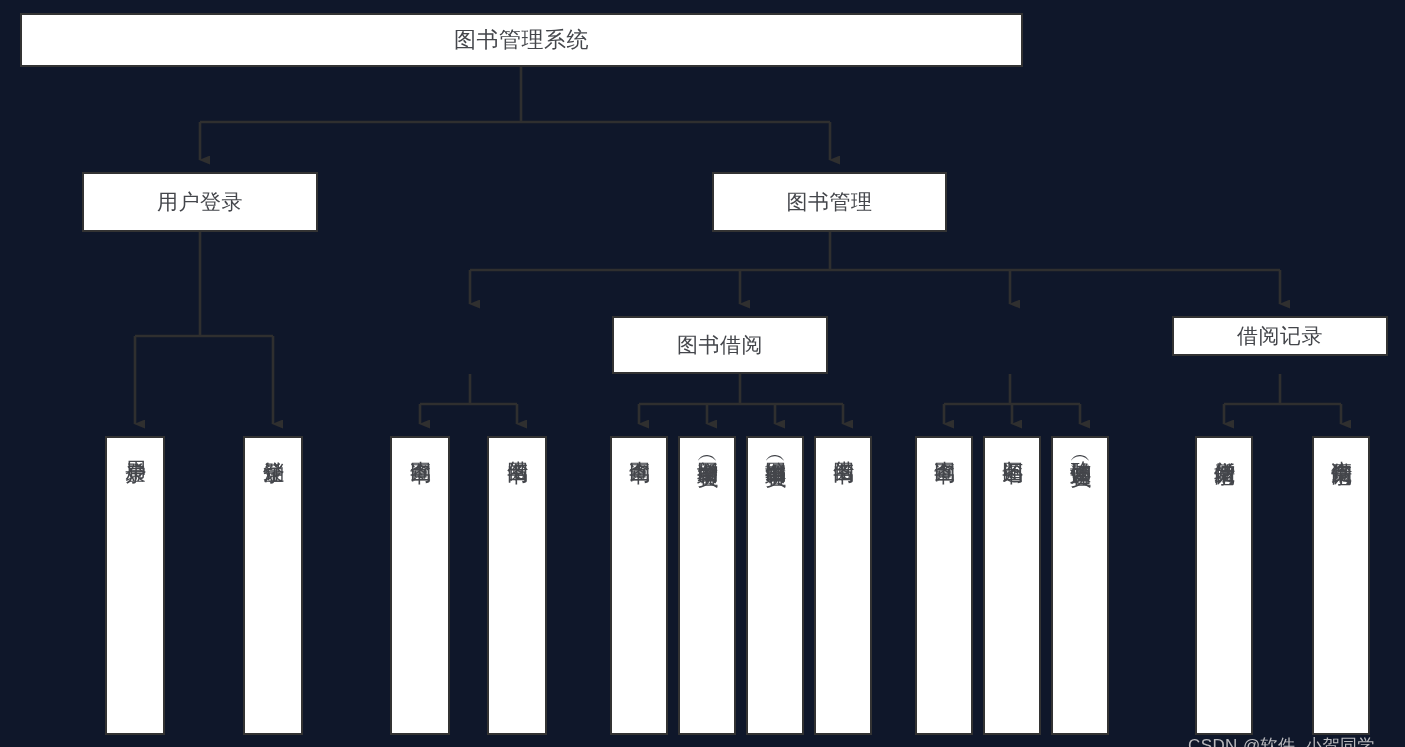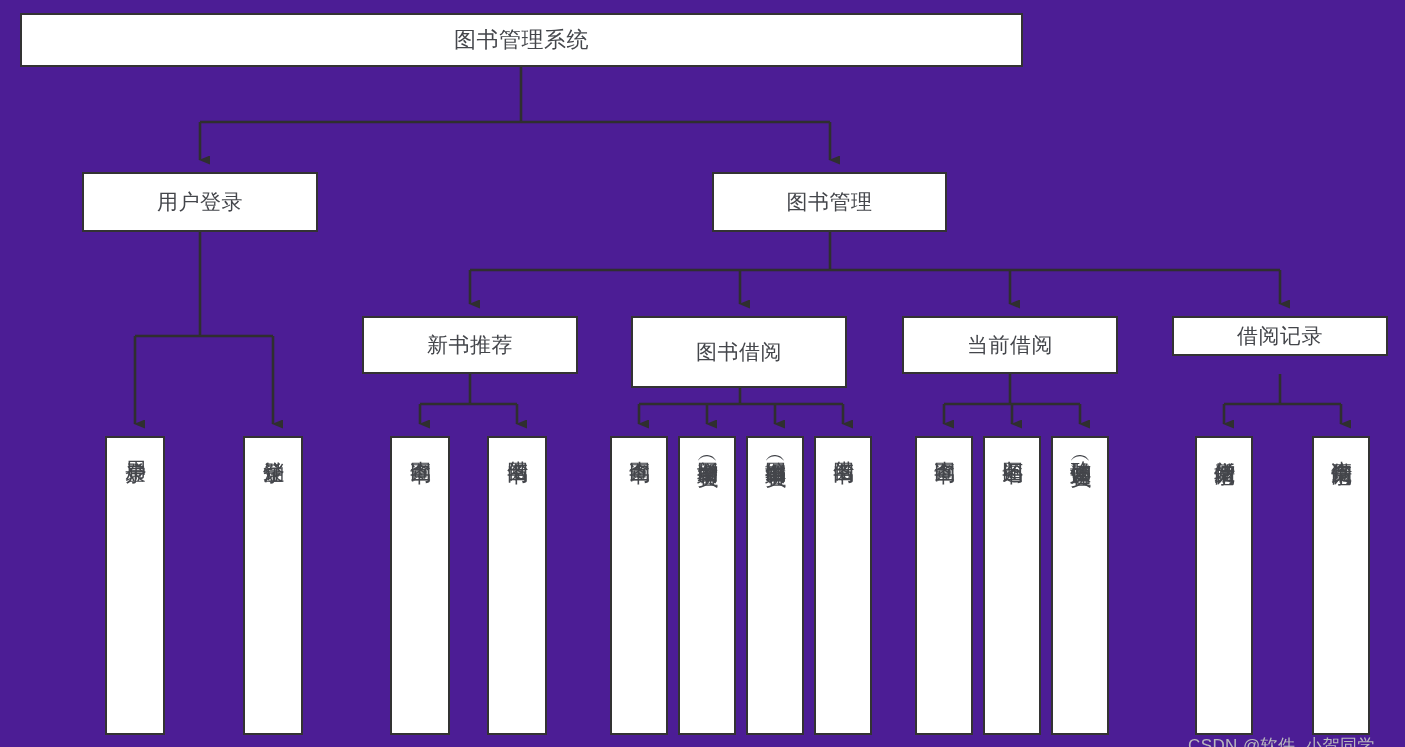--- a/index.html
+++ b/index.html
@@ -8,21 +8,21 @@
     padding: 0;
     background: #ffffff;
   }
   body {
     font-family: "DejaVu Sans", "Liberation Sans", sans-serif;
   }
   #diagram-root {
     position: relative;
     width: 1405px;
     height: 747px;
-    background: #4c1d95;
+    background: #0f172a;
     overflow: hidden;
   }
   #connectors {
     position: absolute;
     left: 0;
     top: 0;
     width: 1405px;
     height: 747px;
     pointer-events: none;
   }
@@ -134,28 +134,22 @@
     <span class="label">图书管理系统</span>
   </div>
 
   <div class="node horiz" style="left:82px; top:172px; width:236px; height:60px;">
     <span class="label">用户登录</span>
   </div>
   <div class="node horiz" style="left:712px; top:172px; width:235px; height:60px;justify-content:center;">
     <span class="label">图书管理</span>
   </div>
 
-  <div class="node horiz" style="left:362px; top:316px; width:216px; height:58px;">
-    <span class="label">新书推荐</span>
-  </div>
-  <div class="node horiz" style="left:631px; top:316px; width:216px; height:72px;">
+  <div class="node horiz" style="left:612px; top:316px; width:216px; height:58px;">
     <span class="label">图书借阅</span>
-  </div>
-  <div class="node horiz" style="left:902px; top:316px; width:216px; height:58px;">
-    <span class="label">当前借阅</span>
   </div>
   <div class="node horiz" style="left:1172px; top:316px; width:216px; height:40px;">
     <span class="label">借阅记录</span>
   </div>
 
   <div class="node vert" style="left:105px; top:436px; width:60px; height:299px;">
     <span class="label">用户登录</span>
   </div>
   <div class="node vert" style="left:243px; top:436px; width:60px; height:299px;">
     <span class="label">注销登录</span>

